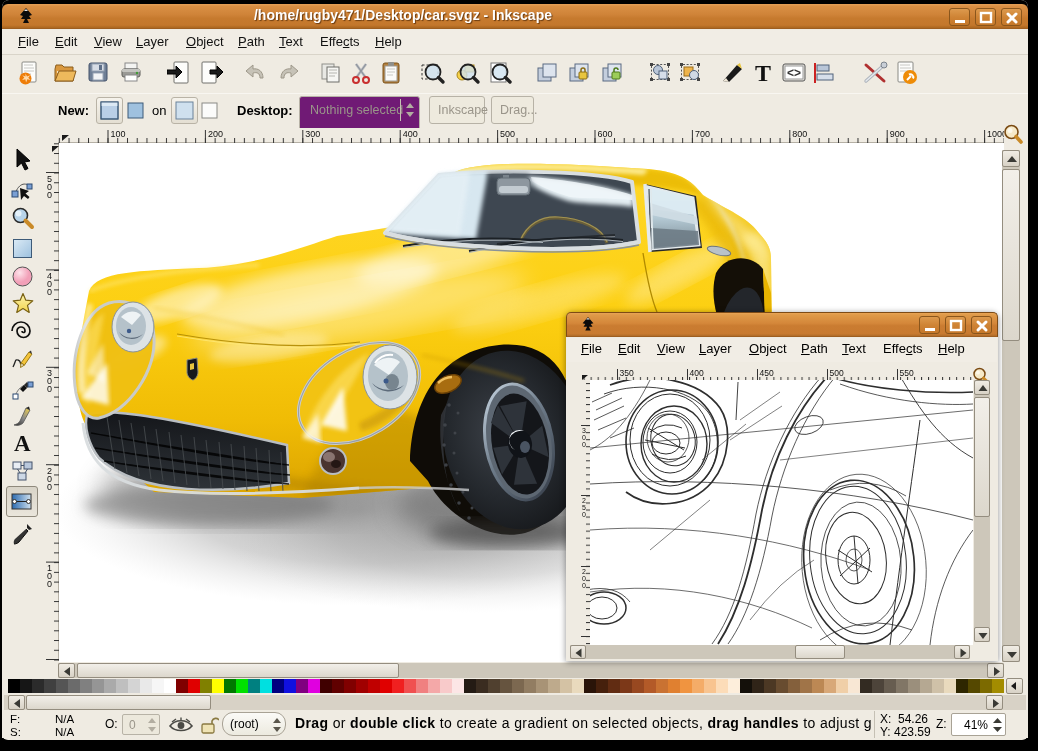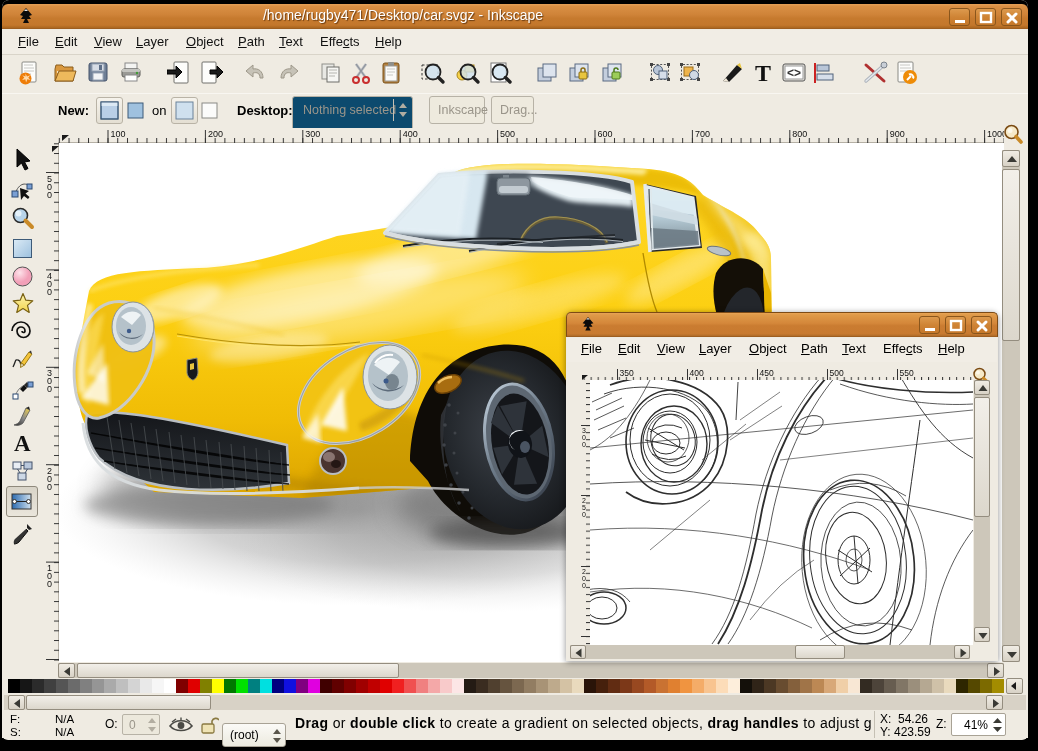--- a/index.html
+++ b/index.html
@@ -1,20 +1,20 @@
 <!DOCTYPE html>
 <html><head><meta charset="utf-8"><style>
 html,body{margin:0;padding:0;background:#000;width:1038px;height:751px;overflow:hidden;}
 *{box-sizing:border-box;}
 body{font-family:"Liberation Sans",sans-serif;}
 .abs{position:absolute;}
 #win{position:absolute;left:2px;top:0;width:1026px;height:740px;background:#efebe2;border-radius:7px 7px 6px 6px;}
 
 #title{position:absolute;left:0;top:4px;width:1026px;height:25px;border-radius:6px 6px 0 0;background:linear-gradient(#e5a057 0%,#d98f44 10%,#cf8338 45%,#c67a2e 60%,#c3772c 88%,#aa661f 100%);border-bottom:1px solid #9e5e20;}
-#title .txt{position:absolute;left:0;top:3px;width:802px;text-align:center;color:#fff;font-weight:normal;font-size:14px;text-shadow:1px 1px 1px #6b3c11;}
+#title .txt{position:absolute;left:0;top:3px;width:802px;text-align:center;color:#fff;font-weight:bold;font-size:14px;text-shadow:1px 1px 1px #6b3c11;}
 .wbtn{position:absolute;top:4px;width:21px;height:18px;border:1px solid #8a561c;border-radius:3px;background:linear-gradient(#dd9a4e,#cf8435 50%,#c5782a);}
 .wbtn svg{position:absolute;left:0;top:0;}
 
 #menubar{position:absolute;left:0;top:30px;width:1026px;height:25px;background:#f1ede5;border-bottom:1px solid #d9d4c9;font-size:13px;color:#111;}
 #menubar span{position:absolute;top:4px;}
 u{text-decoration:underline;}
 
 #tb1{position:absolute;left:0;top:56px;width:1026px;height:37px;background:#efebe2;}
 #tb1 svg{position:absolute;top:5px;}
 
@@ -231,21 +231,21 @@
           <rect x="3" y="3" width="15" height="15" fill="#9fc1df" stroke="#3c5a78"></rect>
         </svg></div>
    <span style="position:absolute;left:150px;top:9px;font-size:13px">on</span>
    <div class="abs" style="left:169px;top:3px;width:27px;height:27px;border:1px solid #b9b3a6;border-radius:3px;background:linear-gradient(#f6f3ec,#e4dfd3)"><svg width="25" height="25">
           <rect x="4" y="4" width="17" height="17" fill="#cfe0ee" stroke="#6a829a"></rect>
         </svg></div>
    <div class="abs" style="left:197px;top:6px;width:22px;height:22px"><svg width="22" height="22">
           <rect x="3" y="3" width="15" height="15" fill="#fbfbfa" stroke="#8a8a85"></rect>
         </svg></div>
    <span style="position:absolute;left:235px;top:9px;font-weight:bold;font-size:13px">Desktop:</span>
-   <div class="disbtn" style="left:290px;top:2px;width:121px;height:36px;background:#0c4a6e">
+   <div class="disbtn" style="left:297px;top:2px;width:121px;height:36px;background:#701a75">
         <span style="position:absolute;left:10px;top:6px">Nothing selected</span>
         <span style="position:absolute;right:3px;top:2px;border-left:1px solid #c5c0b4;height:22px;width:16px"><svg width="14" height="22" style="margin-left:2px">
             <path d="M7 4 l4 5 h-8z" fill="#b2ada1"></path>
             <path d="M7 18 l-4 -5 h8z" fill="#b2ada1"></path>
           </svg></span>
       </div>
    <div class="disbtn" style="left:427px;top:2px;width:56px;height:28px">
         <span style="position:absolute;left:8px;top:6px">Inkscape</span>
       </div>
    <div class="disbtn" style="left:489px;top:2px;width:43px;height:28px">
@@ -811,21 +811,21 @@
       </div>
     <svg class="abs" style="left:166px;top:5px" width="26" height="18">
         <path d="M2 10 C7 3 19 3 24 10 C19 16 7 16 2 10 Z" fill="none" stroke="#4a4a45" stroke-width="1.6"></path>
         <circle cx="13" cy="9.5" r="3.4" fill="#4a4a45"></circle>
         <path d="M4 6 L8 3 M22 6 L18 3 M13 4 V1.5" stroke="#4a4a45" stroke-width="1.4"></path>
       </svg>
     <svg class="abs" style="left:197px;top:4px" width="20" height="20">
         <rect x="3" y="9" width="12" height="9" rx="1.5" fill="#efe3b4" stroke="#8a7a42" stroke-width="1.3"></rect>
         <path d="M13 9 V6 a4 4 0 0 1 7 -1" fill="none" stroke="#8a7a42" stroke-width="1.6"></path>
       </svg>
-    <div class="abs" style="left:220px;top:12px;width:64px;height:24px;border:1px solid #a8a295;border-radius:3px;background:linear-gradient(#fbfaf7,#eceadf)">
+    <div class="abs" style="left:220px;top:1px;width:64px;height:24px;border:1px solid #a8a295;border-radius:11px;background:linear-gradient(#fbfaf7,#eceadf)">
         <span style="position:absolute;left:7px;top:4px;font-size:12px">(root)</span>
         <svg style="position:absolute;right:2px;top:3px" width="12" height="18">
           <path d="M6 2 l4 5 h-8z" fill="#5a564c"></path>
           <path d="M6 16 l-4 -5 h8z" fill="#5a564c"></path>
         </svg>
       </div>
     <span class="abs" style="left:293px;top:4px;font-size:14px;letter-spacing:.37px;white-space:nowrap"><b>Drag</b> or <b>double click</b> to create a gradient on selected objects, <b>drag handles</b> to adjust g</span>
     <div class="abs" style="left:872px;top:0;width:1px;height:27px;background:#c5c0b4"></div>
     <span class="abs" style="left:878px;top:1px;font-size:12px">X:&nbsp;&nbsp;54.26</span>
     <span class="abs" style="left:878px;top:14px;font-size:12px">Y: 423.59</span>

